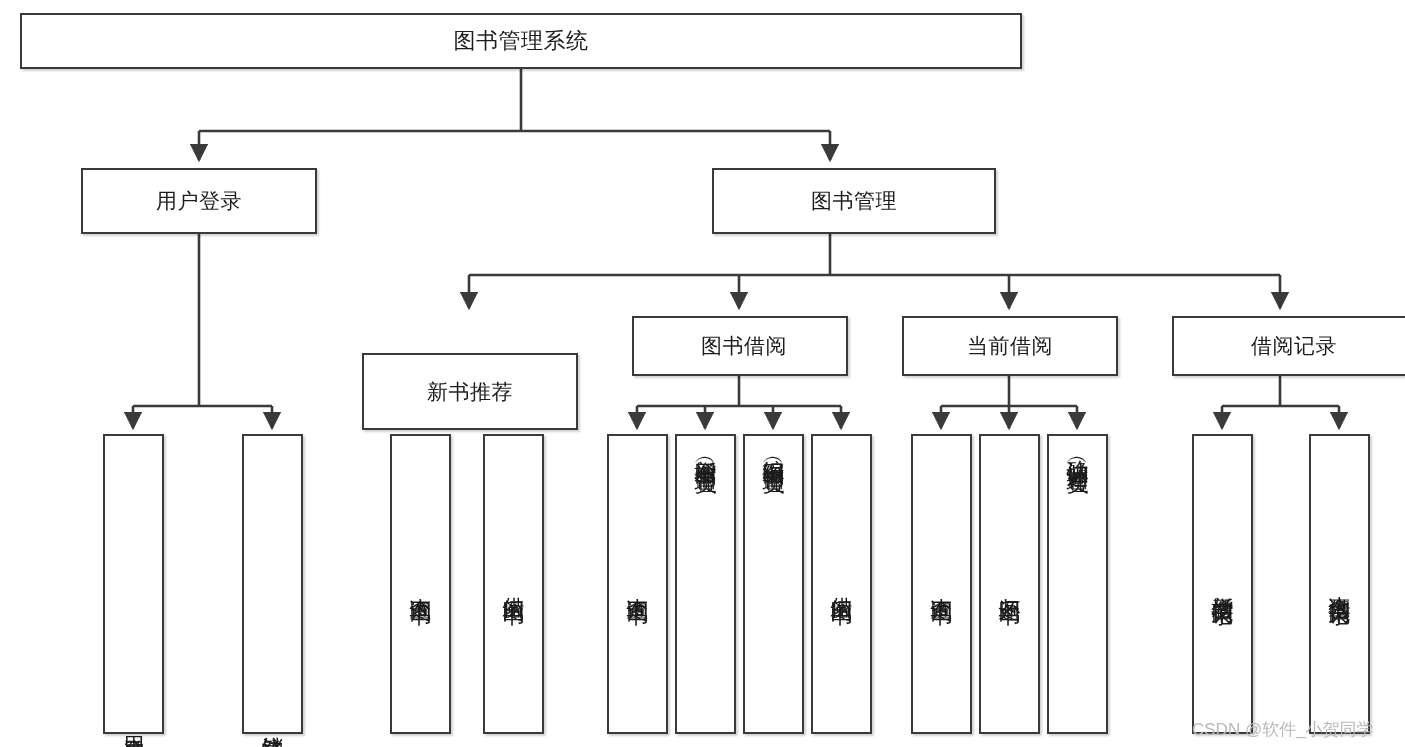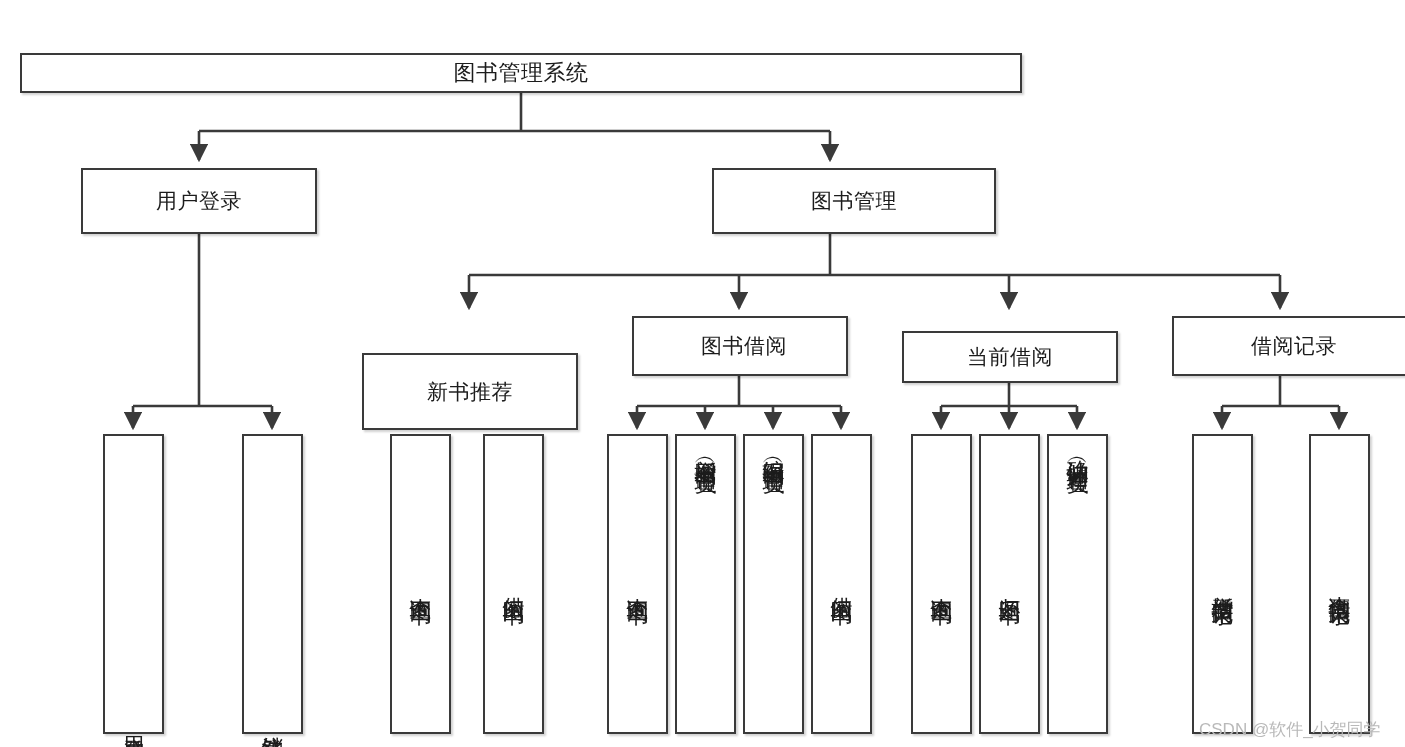--- a/index.html
+++ b/index.html
@@ -132,41 +132,41 @@
       <path d="M 1009 406 L 1009 428" marker-end="url(#arrow)"></path>
       <path d="M 1077 406 L 1077 428" marker-end="url(#arrow)"></path>
 
       <path d="M 1280 376 L 1280 406"></path>
       <path d="M 1222 406 L 1339 406"></path>
       <path d="M 1222 406 L 1222 428" marker-end="url(#arrow)"></path>
       <path d="M 1339 406 L 1339 428" marker-end="url(#arrow)"></path>
     </g>
   </svg>
 
-  <div class="node horiz root" style="left:20px; top:13px; width:1002px; height:40px;margin-top:40px;">
+  <div class="node horiz root" style="left:20px; top:13px; width:1002px; height:56px;">
     <span class="label">图书管理系统</span>
   </div>
 
   <div class="node horiz" style="left:81px; top:168px; width:236px; height:66px;">
     <span class="label">用户登录</span>
   </div>
 
   <div class="node horiz" style="left:712px; top:168px; width:284px; height:66px;">
     <span class="label">图书管理</span>
   </div>
 
   <div class="node horiz" style="left:362px; top:316px; width:216px; height:77px;margin-top:37px;">
     <span class="label">新书推荐</span>
   </div>
 
   <div class="node horiz" style="left:632px; top:316px; width:216px; height:60px;padding-left:8px;">
     <span class="label">图书借阅</span>
   </div>
 
-  <div class="node horiz" style="left:902px; top:331px; width:216px; height:52px;">
+  <div class="node horiz" style="left:902px; top:316px; width:216px; height:60px;">
     <span class="label">当前借阅</span>
   </div>
 
   <div class="node horiz" style="left:1172px; top:316px; width:244px; height:60px;">
     <span class="label">借阅记录</span>
   </div>
 
   <div class="node vert align-bottom" style="left:103px; top:434px; width:61px; height:300px;">
     <span class="label">用户登录</span>
   </div>
@@ -212,15 +212,15 @@
   </div>
 
   <div class="node vert" style="left:1192px; top:434px; width:61px; height:300px;">
     <span class="label">新增借阅记录</span>
   </div>
 
   <div class="node vert" style="left:1309px; top:434px; width:61px; height:300px;">
     <span class="label">查询借阅记录</span>
   </div>
 
-  <div class="watermark" style="left:1192px; top:718px;margin-left:7px;">CSDN @软件_小贺同学</div>
+  <div class="watermark" style="left:1192px; top:718px;">CSDN @软件_小贺同学</div>
 
 </div>
 
 </body></html>

